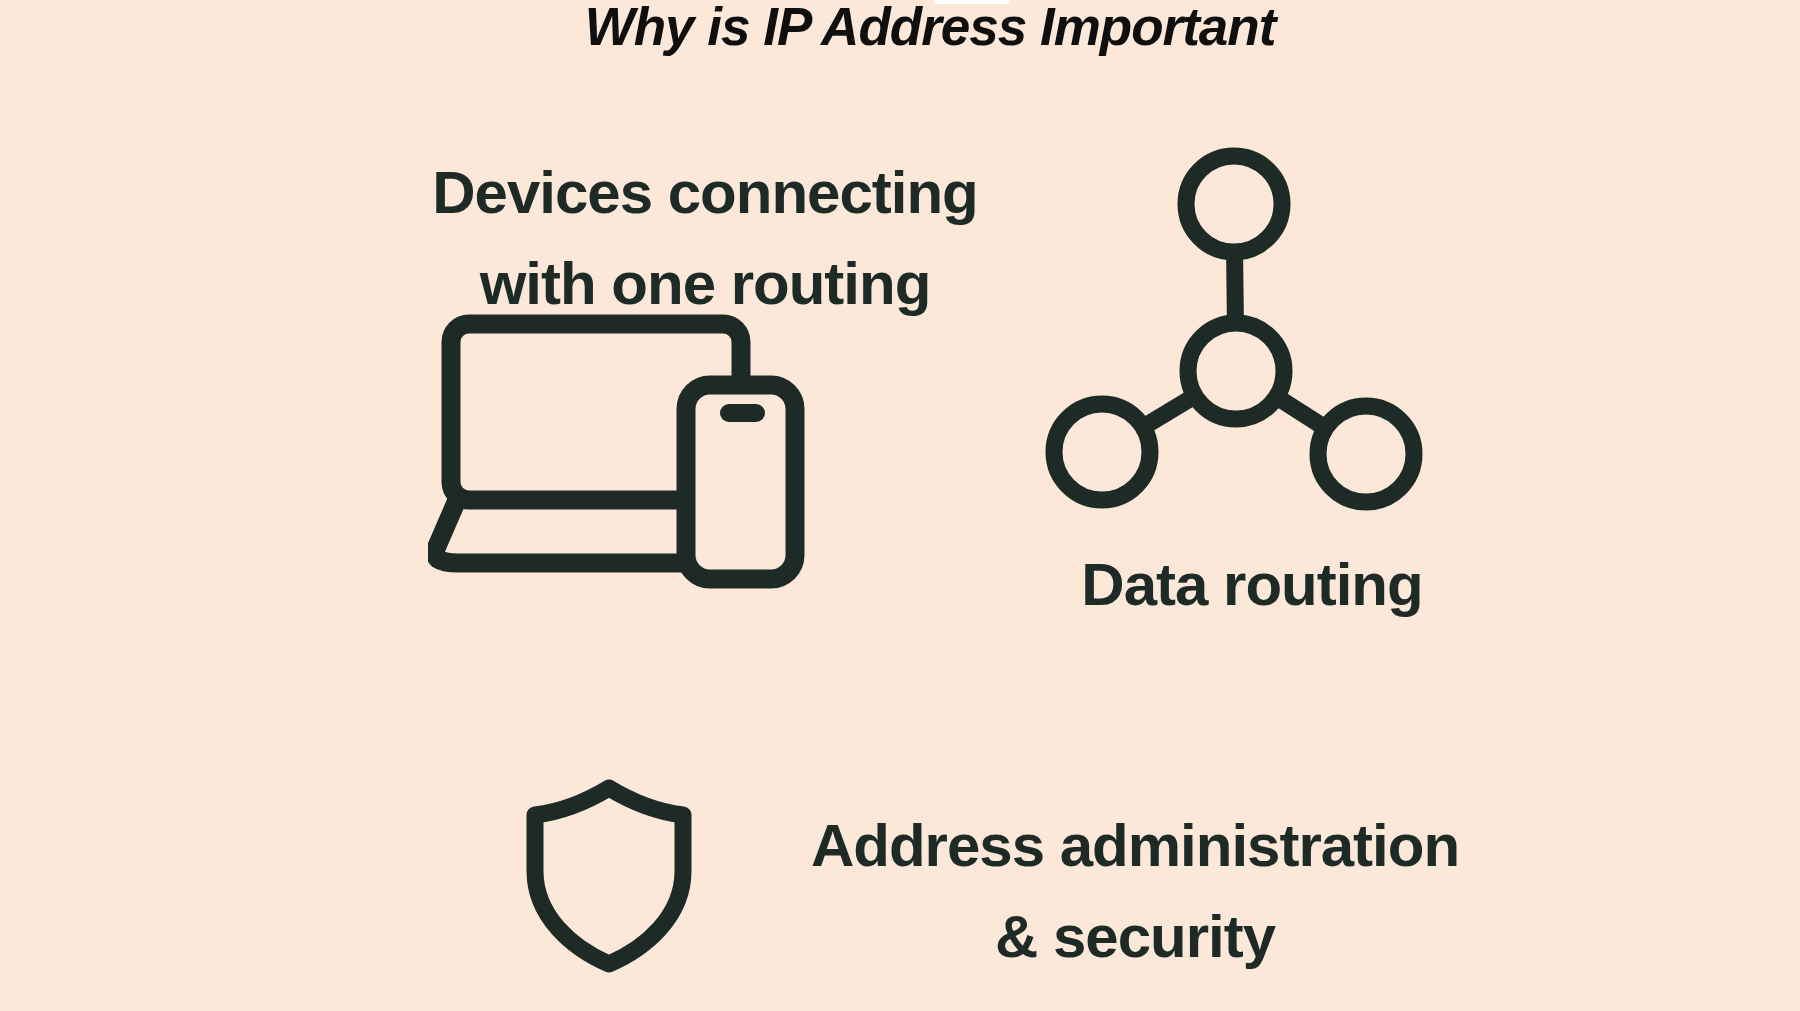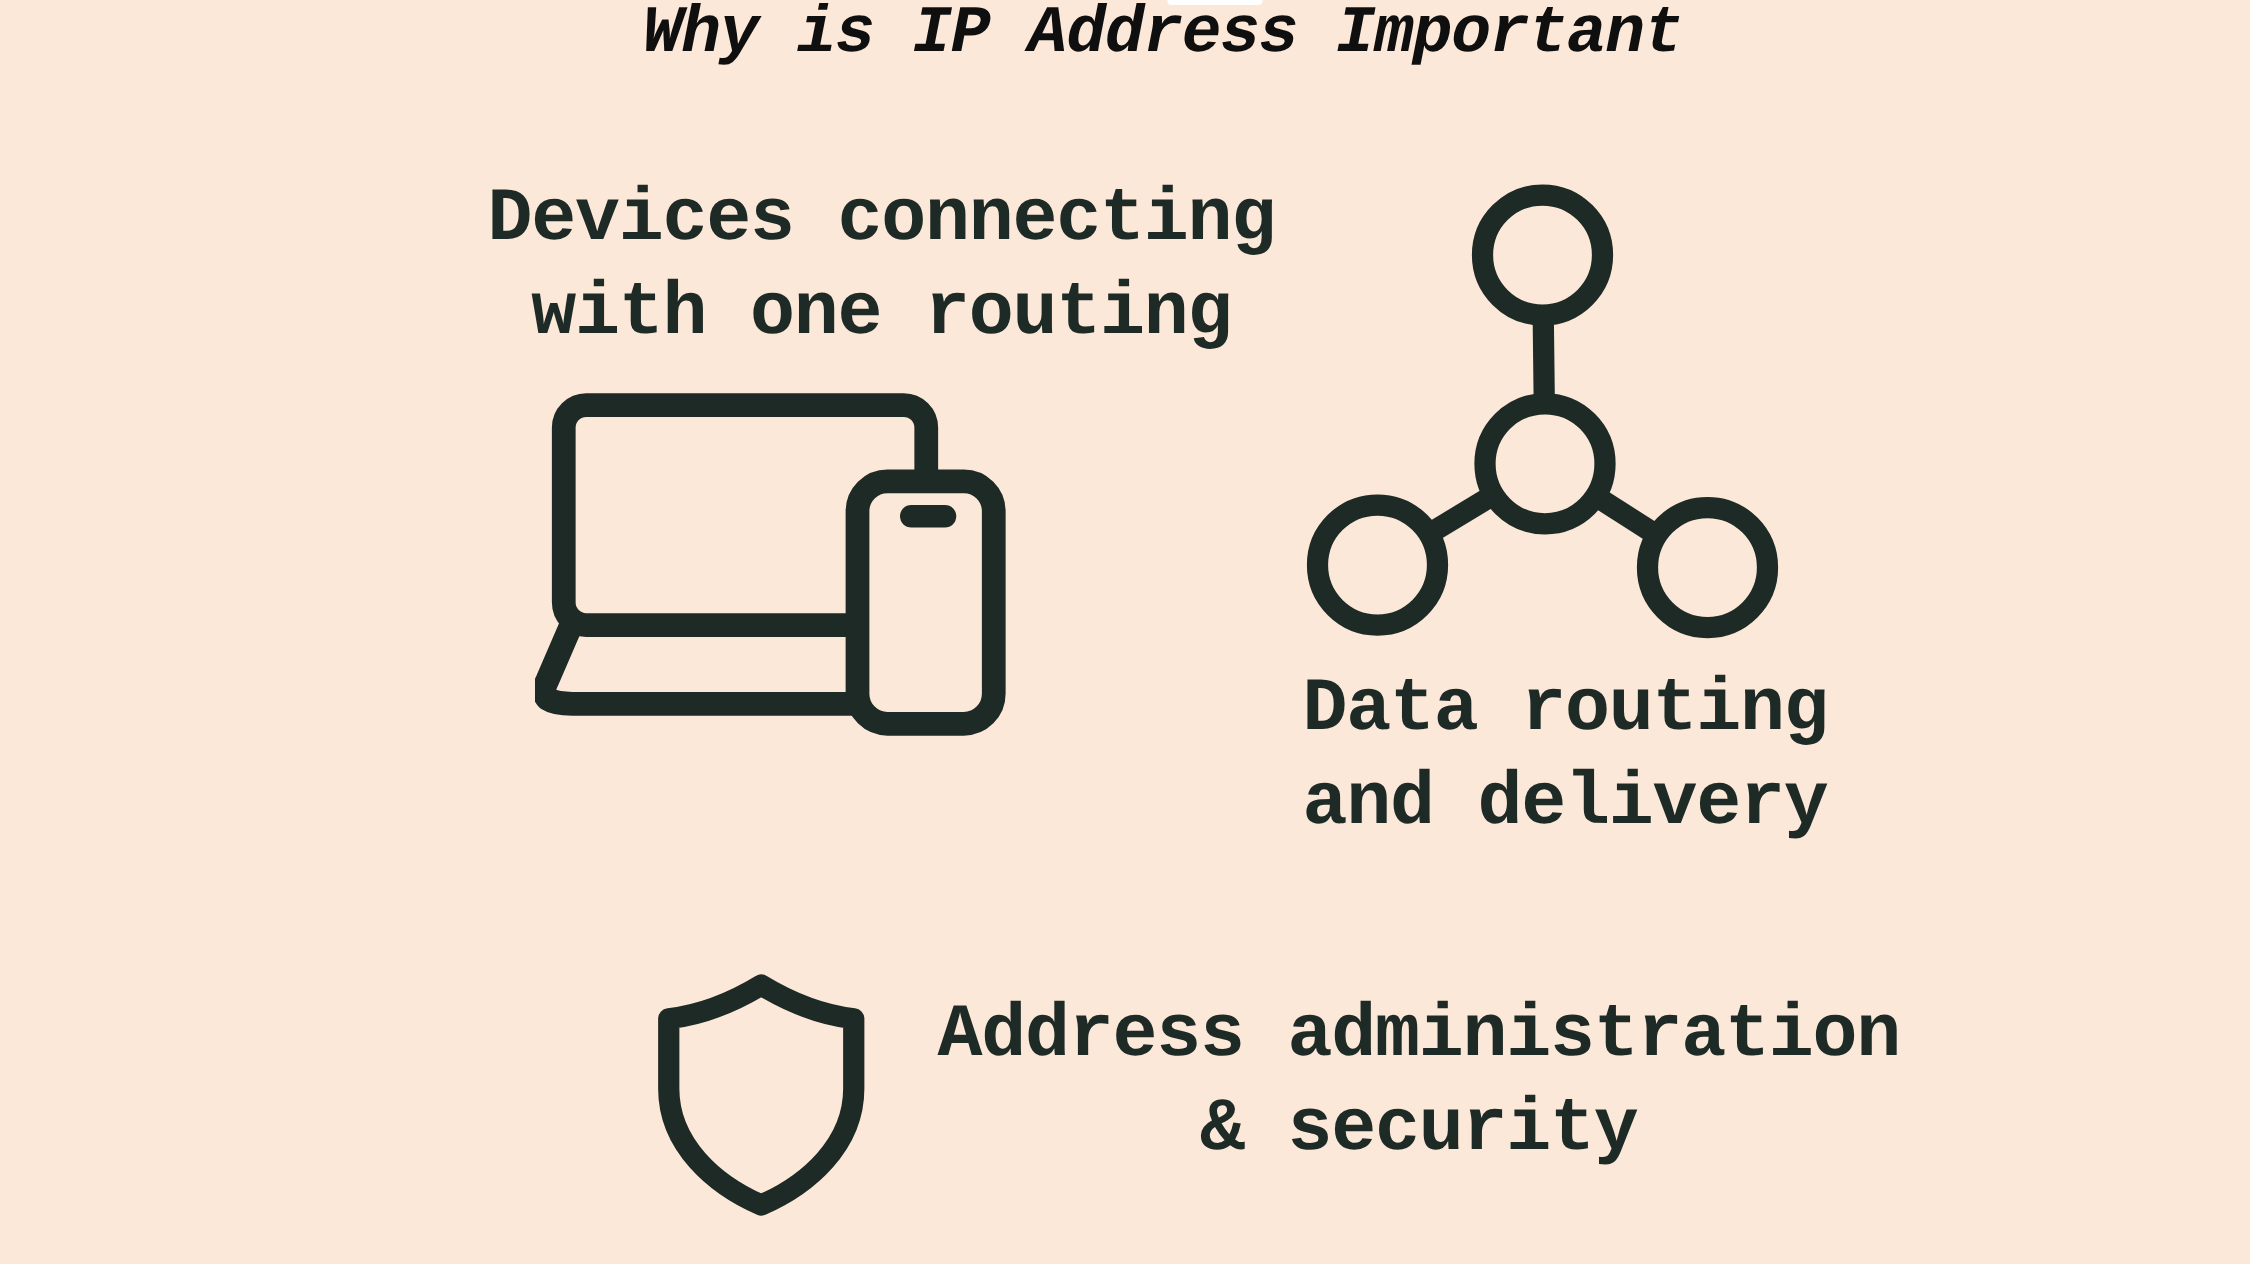--- a/index.html
+++ b/index.html
@@ -8,21 +8,21 @@
     --title:#0f0f0f;
     --artifact:#ffffff;
   }
   *{box-sizing:border-box;}
   html,body{margin:0;padding:0;background:var(--bg);}
   .canvas{
     position:relative;
     width:1628px;height:1011px;
     background:var(--bg);
     overflow:hidden;
-    font-family:Liberation Mono, monospace;
+    font-family:Liberation Sans, sans-serif;
   }
   .artifact{
     position:absolute;left:934px;top:0;width:76px;height:4px;
     background:var(--artifact);
     border-radius:0 0 3px 3px;
   }
   .title{
     position:absolute;left:930px;top:-6px;
     transform:translateX(-50%);
     white-space:nowrap;
@@ -34,21 +34,21 @@
   .caption{
     position:absolute;
     transform:translateX(-50%);
     text-align:center;
     font-size:60px;font-weight:bold;
     letter-spacing:-1px;
     color:var(--ink);
     line-height:1.25;
     white-space:nowrap;
   }
-  .caption span{display:block;}
+  .caption span{display:block;margin-top:16px;}
   #caption-devices{left:705px;top:139px;}
   #caption-routing{left:1252px;top:531px;}
   #caption-security{left:1135px;top:792px;}
   .icon-wrap{position:absolute;}
   #icon-devices{left:428px;top:303px;}
   #icon-network{left:1045px;top:146px;}
   #icon-shield{left:522px;top:779px;}
   svg .stroke{stroke:var(--ink);fill:none;}
   svg .bgfill{fill:var(--bg);stroke:var(--ink);}
   svg .solid{fill:var(--ink);}
@@ -89,21 +89,20 @@
       <g class="bgfill" stroke-width="17">
         <circle cx="189" cy="58" r="48"></circle>
         <circle cx="191" cy="225" r="48"></circle>
         <circle cx="57" cy="306" r="48"></circle>
         <circle cx="321" cy="308" r="48"></circle>
       </g>
     </svg>
   </div>
   <div class="caption" id="caption-routing">
     <span>Data routing</span>
-    <span>and delivery</span>
   </div>
 
   <div class="icon-wrap" id="icon-shield">
     <svg width="174" height="194" viewBox="0 0 174 194">
       <path class="stroke" d="M 87 9 C 64 23 38 33 13 36 L 13 92 C 13 137 50 169 87 185
                C 124 169 161 137 161 92 L 161 36 C 136 33 110 23 87 9 Z" stroke-width="17" stroke-linejoin="round"></path>
     </svg>
   </div>
   <div class="caption" id="caption-security">
     <span>Address administration</span>

